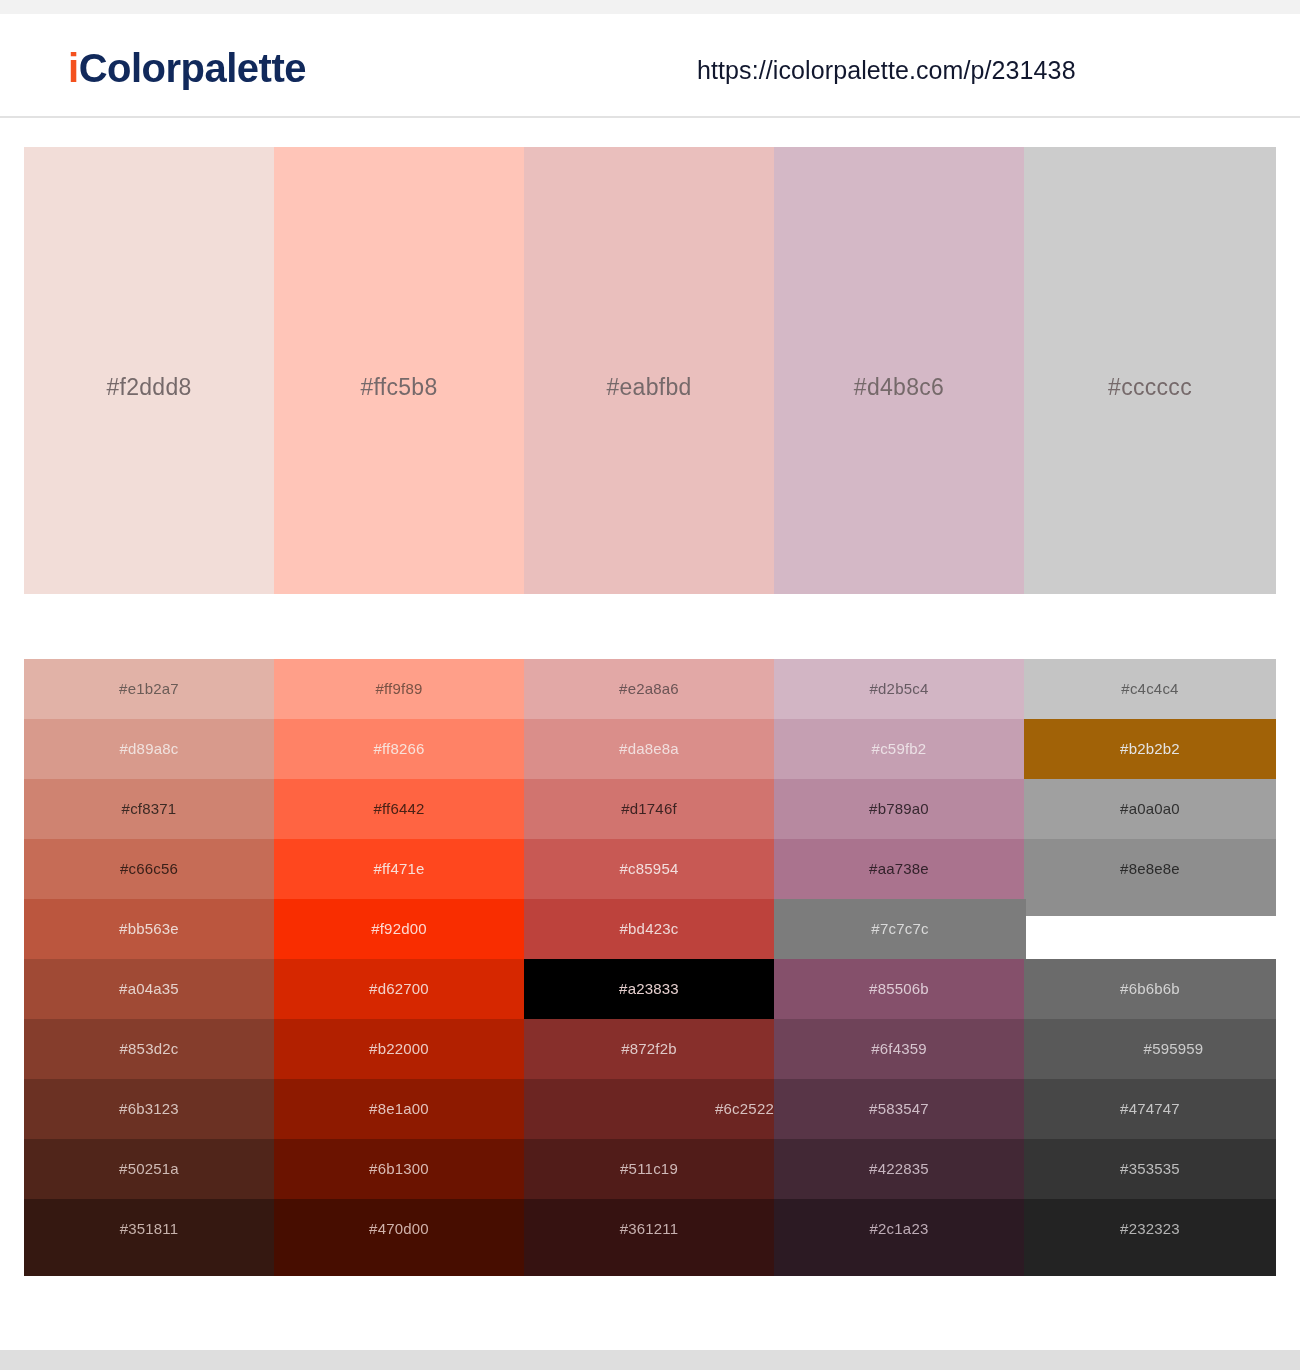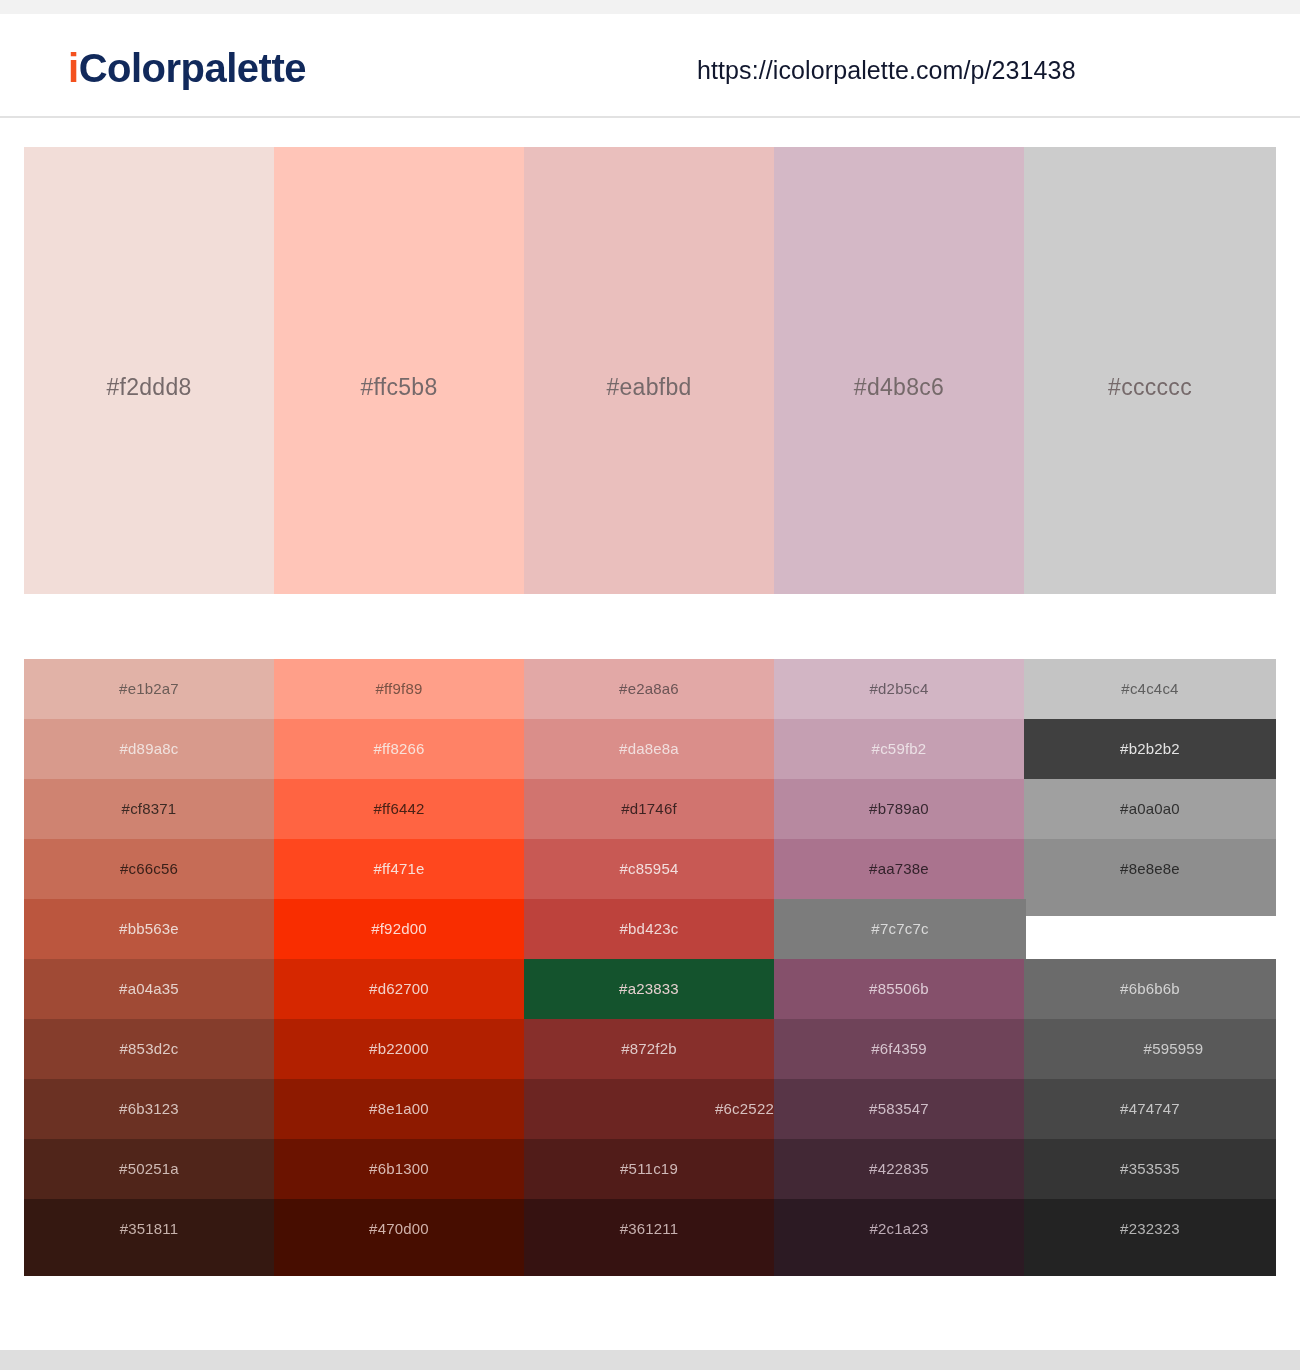--- a/index.html
+++ b/index.html
@@ -151,21 +151,21 @@
       <div class="shade-cell" style="background: rgb(255, 159, 137); color: rgb(122, 82, 69);">#ff9f89</div>
       <div class="shade-cell" style="background: rgb(226, 168, 166); color: rgb(107, 84, 85);">#e2a8a6</div>
       <div class="shade-cell" style="background: rgb(210, 181, 196); color: rgb(103, 91, 99);">#d2b5c4</div>
       <div class="shade-cell" style="background: rgb(196, 196, 196); color: rgb(94, 94, 94);">#c4c4c4</div>
     </div>
     <div class="shade-row">
       <div class="shade-cell" style="background: rgb(216, 154, 140); color: rgb(240, 226, 222);">#d89a8c</div>
       <div class="shade-cell" style="background: rgb(255, 130, 102); color: rgb(248, 226, 218);">#ff8266</div>
       <div class="shade-cell" style="background: rgb(218, 142, 138); color: rgb(241, 222, 221);">#da8e8a</div>
       <div class="shade-cell" style="background: rgb(197, 159, 178); color: rgb(235, 224, 229);">#c59fb2</div>
-      <div class="shade-cell" style="background: #404040; color: rgb(227, 227, 227);">#b2b2b2</div>
+      <div class="shade-cell" style="background: #a16207; color: rgb(227, 227, 227);">#b2b2b2</div>
     </div>
     <div class="shade-row">
       <div class="shade-cell" style="background: rgb(207, 131, 113); color: rgb(60, 42, 36);">#cf8371</div>
       <div class="shade-cell" style="background: rgb(255, 100, 66); color: rgb(74, 33, 21);">#ff6442</div>
       <div class="shade-cell" style="background: rgb(209, 116, 111); color: rgb(62, 35, 34);">#d1746f</div>
       <div class="shade-cell" style="background: rgb(183, 137, 160); color: rgb(55, 40, 48);">#b789a0</div>
       <div class="shade-cell" style="background: rgb(160, 160, 160); color: rgb(48, 48, 48); text-align: center;">#a0a0a0</div>
     </div>
     <div class="shade-row">
       <div class="shade-cell" style="background: rgb(198, 108, 86); color: rgb(58, 32, 25);">#c66c56</div>
@@ -176,21 +176,21 @@
     </div>
     <div class="shade-row">
       <div class="shade-cell" style="background: rgb(187, 86, 62); color: rgb(236, 217, 211);">#bb563e</div>
       <div class="shade-cell" style="background: rgb(249, 45, 0); color: rgb(253, 217, 209);">#f92d00</div>
       <div class="shade-cell" style="background: rgb(189, 66, 60); color: rgb(238, 216, 215);">#bd423c</div>
       <div class="shade-cell" style="background: rgb(124, 124, 124); color: rgb(218, 218, 218);">#7c7c7c</div>
     </div>
     <div class="shade-row">
       <div class="shade-cell" style="background: rgb(160, 74, 53); color: rgb(229, 210, 204);">#a04a35</div>
       <div class="shade-cell" style="background: rgb(214, 39, 0); color: rgb(242, 210, 202);">#d62700</div>
-      <div class="shade-cell" style="background: #14532d; color: rgb(230, 208, 207);">#a23833</div>
+      <div class="shade-cell" style="background: #000000; color: rgb(230, 208, 207);">#a23833</div>
       <div class="shade-cell" style="background: rgb(133, 80, 107); color: rgb(221, 203, 213);">#85506b</div>
       <div class="shade-cell" style="background: rgb(107, 107, 107); color: rgb(211, 211, 211);">#6b6b6b</div>
     </div>
     <div class="shade-row">
       <div class="shade-cell" style="background: rgb(133, 61, 44); color: rgb(222, 203, 197);">#853d2c</div>
       <div class="shade-cell" style="background: rgb(178, 32, 0); color: rgb(235, 203, 195);">#b22000</div>
       <div class="shade-cell" style="background: rgb(135, 47, 43); color: rgb(223, 201, 200);">#872f2b</div>
       <div class="shade-cell" style="background: rgb(111, 67, 89); color: rgb(214, 196, 206);">#6f4359</div>
       <div class="shade-cell" style="background: rgb(89, 89, 89); color: rgb(204, 204, 204); padding-left: 47px;">#595959</div>
     </div>

